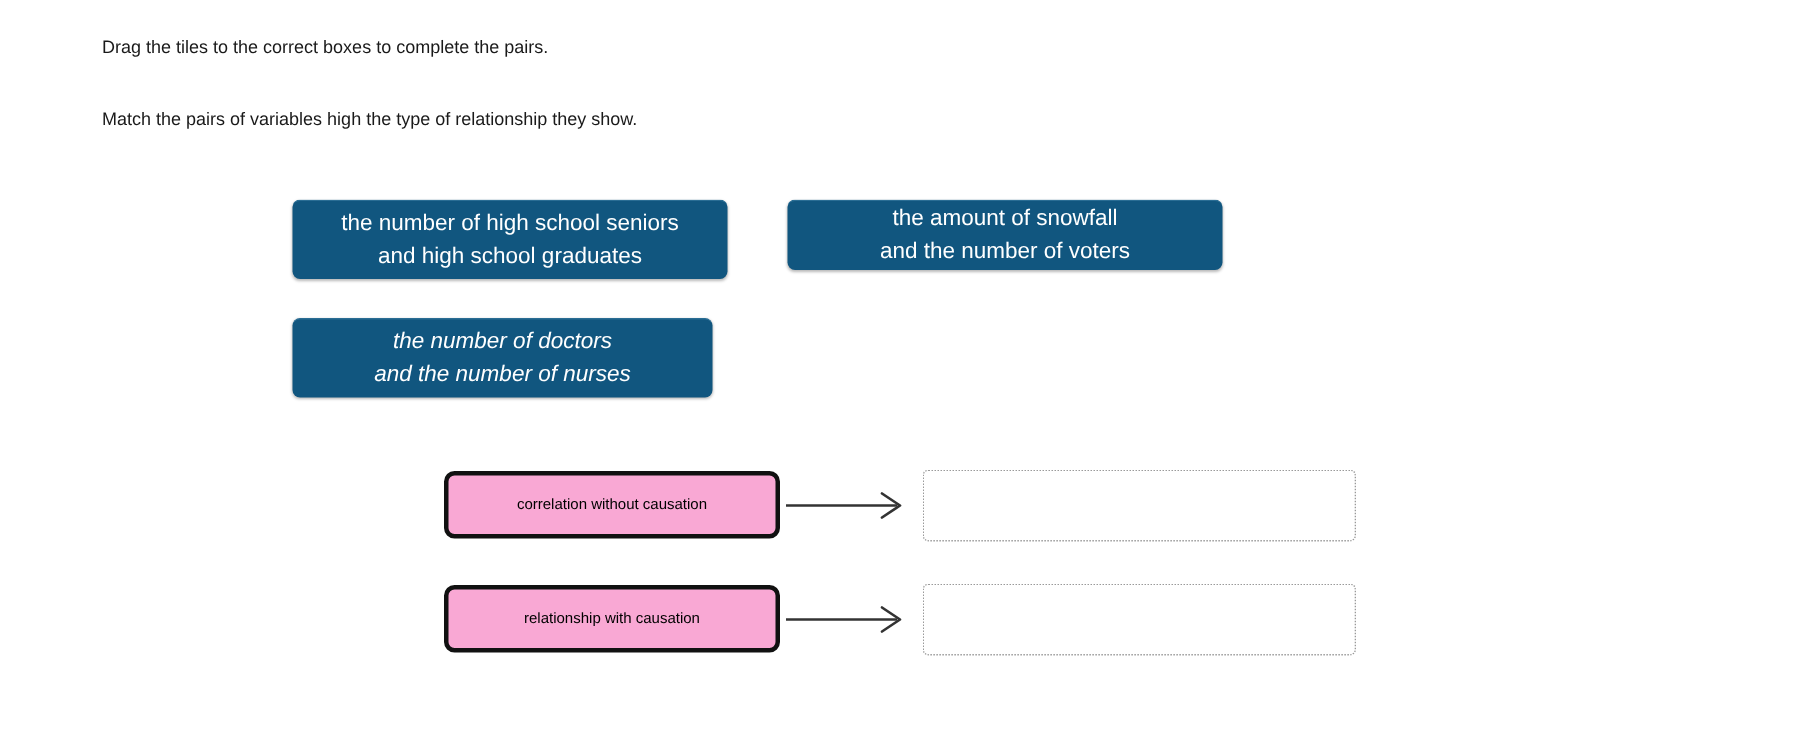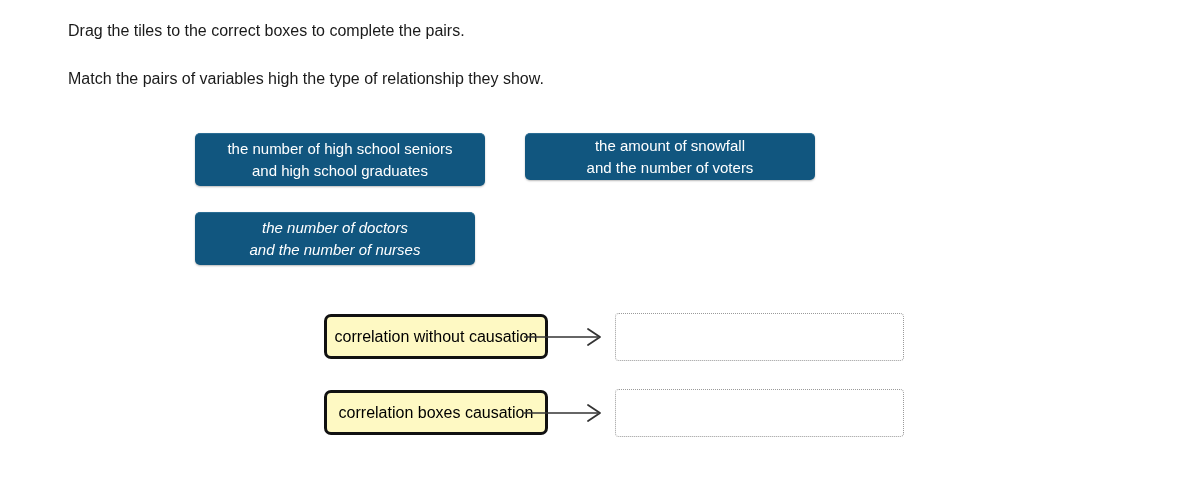--- a/index.html
+++ b/index.html
@@ -12,21 +12,21 @@
     height: 486px;
     position: relative;
     font-family: "Liberation Sans", sans-serif;
     color: #000000;
     overflow: hidden;
   }
 
   .instructions {
     position: absolute;
     left: 68px;
-    font-size: 16px;
+    font-size: 12px;
     line-height: 18px;
     color: #1a1a1a;
     white-space: nowrap;
   }
   #instruction-drag { top: 22px; }
   #instruction-match { top: 70px; }
 
   
   .tile {
     position: absolute;
@@ -51,31 +51,30 @@
   #tile-0 { left: 195px; top: 133px; width: 290px; height: 53px; }
   #tile-1 { left: 525px; top: 133px; width: 290px; height: 47px; }
   #tile-2 { left: 195px; top: 212px; width: 280px; height: 53px; font-style: italic; }
 
   
   .category-label {
     position: absolute;
     left: 296px;
     width: 224px;
     height: 45px;
-    background: #fef9c3;
+    background: #f9a8d4;
     border: 3px solid #111111;
     border-radius: 7px;
     box-sizing: border-box;
     display: flex;
     align-items: center;
     justify-content: center;
-    font-size: 16px;
+    font-size: 10px;
     color: #000000;
     white-space: nowrap;
-    margin-left: 28px;
   }
   #category-0 { top: 314px; }
   #category-1 { top: 390px; }
 
   
   .arrow {
     position: absolute;
     left: 524px;
     width: 86px;
     height: 22px;
@@ -117,21 +116,21 @@
 <div class="tile" id="tile-2">
   <span class="tile-text">the number of doctors
 and the number of nurses</span>
 </div>
 
 <div class="category-label" id="category-0">
   <span>correlation without causation</span>
 </div>
 
 <div class="category-label" id="category-1">
-  <span>correlation boxes causation</span>
+  <span>relationship with causation</span>
 </div>
 
 <div class="arrow" id="arrow-0">
   <svg width="86" height="22" viewBox="0 0 86 22" xmlns="http://www.w3.org/2000/svg">
     <line x1="0" y1="11" x2="74" y2="11" stroke="#333333" stroke-width="1.6"></line>
     <polyline points="64,3 76,11 64,19" fill="none" stroke="#333333" stroke-width="1.8" stroke-linecap="round" stroke-linejoin="round"></polyline>
   </svg>
 </div>
 
 <div class="arrow" id="arrow-1">

